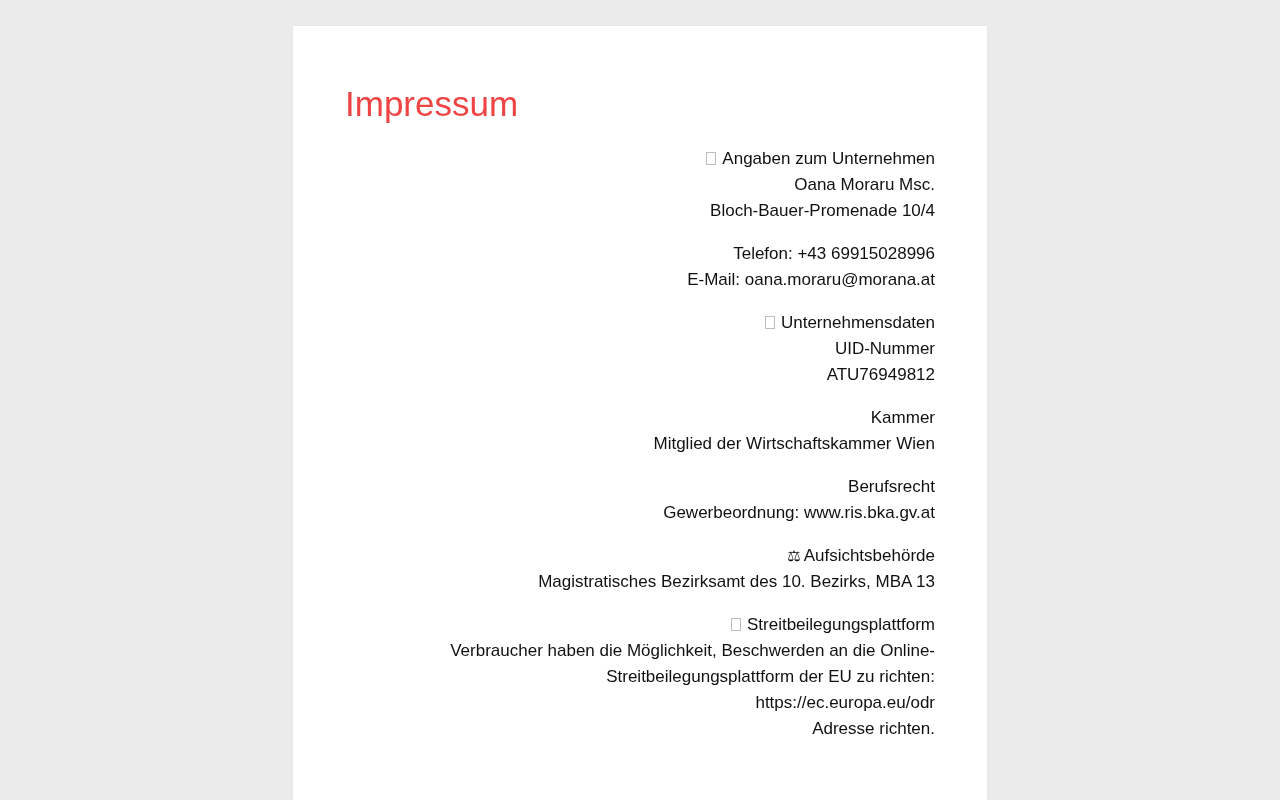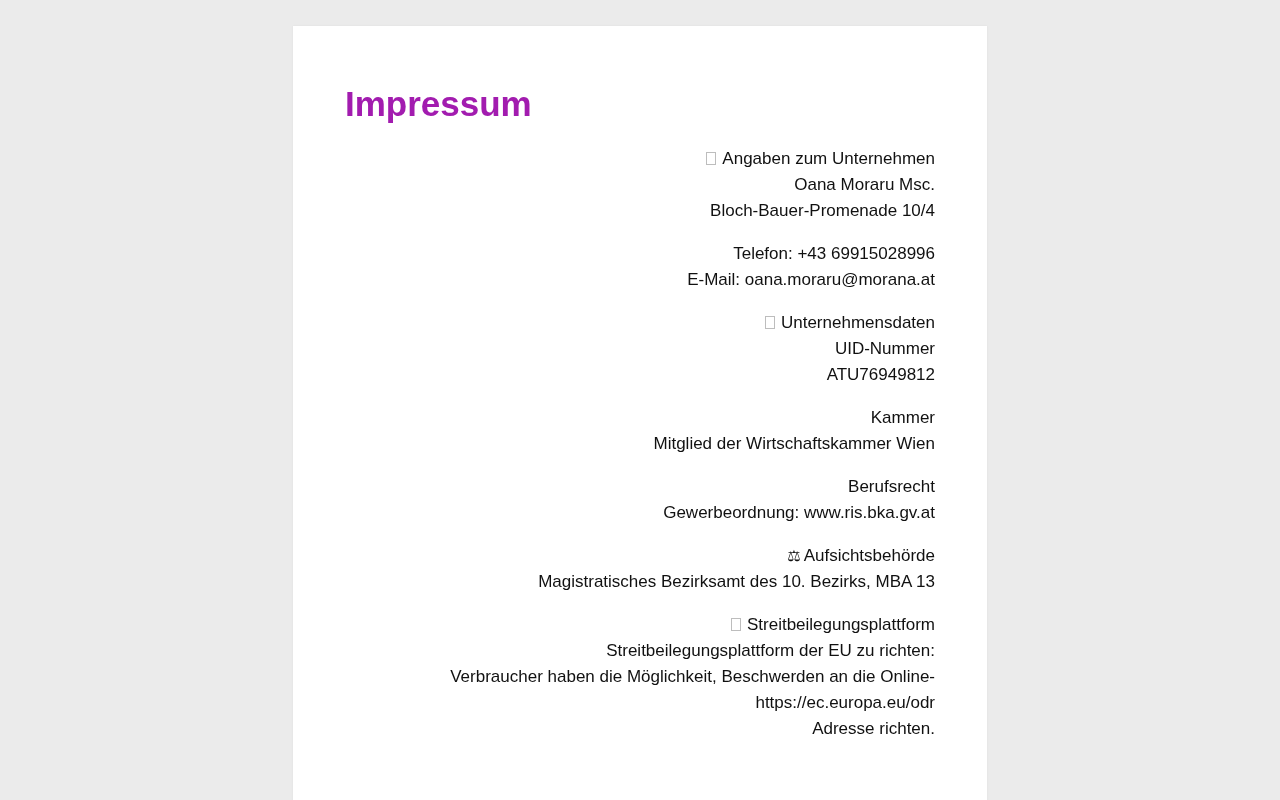--- a/index.html
+++ b/index.html
@@ -21,23 +21,23 @@
       width: 694px;
       min-height: 800px;
       background: #ffffff;
       box-shadow: 0 0 2px rgba(0,0,0,0.06);
       box-sizing: border-box;
       padding: 54px 52px 40px 52px;
     }
     h1 {
       margin: 0 0 18px 0;
       font-size: 35px;
-      font-weight: bold;
+      font-weight: normal;
       line-height: 48px;
-      color: #a21caf;
+      color: #ef4444;
     }
     .section {
       margin: 0 0 17px 0;
       font-size: 17px;
       line-height: 26px;
       text-align: right;
     }
     .line {
       display: block;
       white-space: nowrap;
@@ -98,18 +98,18 @@
     <span class="line">
       <span class="glyph-scale">⚖</span><span>Aufsichtsbehörde</span>
     </span>
     <span class="line">Magistratisches Bezirksamt des 10. Bezirks, MBA 13</span>
   </div>
 
   <div class="section">
     <span class="line">
       <span class="glyph-box"></span><span>Streitbeilegungsplattform</span>
     </span>
+    <span class="line">Verbraucher haben die Möglichkeit, Beschwerden an die Online-</span>
     <span class="line">Streitbeilegungsplattform der EU zu richten:</span>
-    <span class="line">Verbraucher haben die Möglichkeit, Beschwerden an die Online-</span>
     <span class="line">https://ec.europa.eu/odr</span>
     <span class="line">Adresse richten.</span>
   </div>
 </div>
 
 </body></html>

